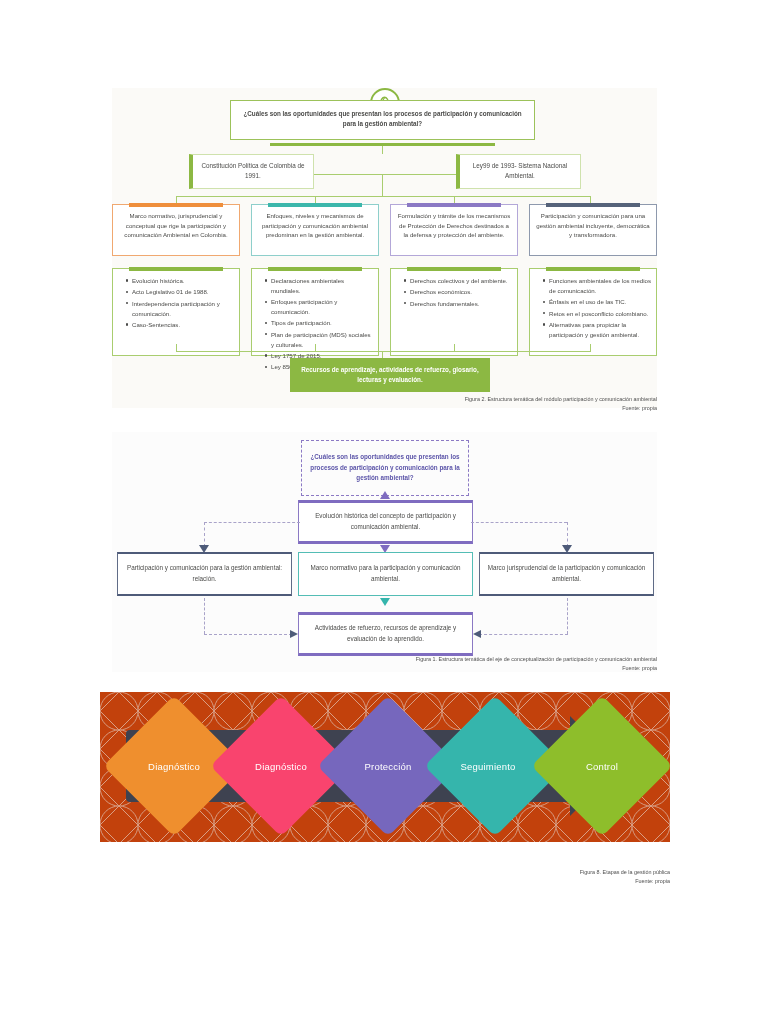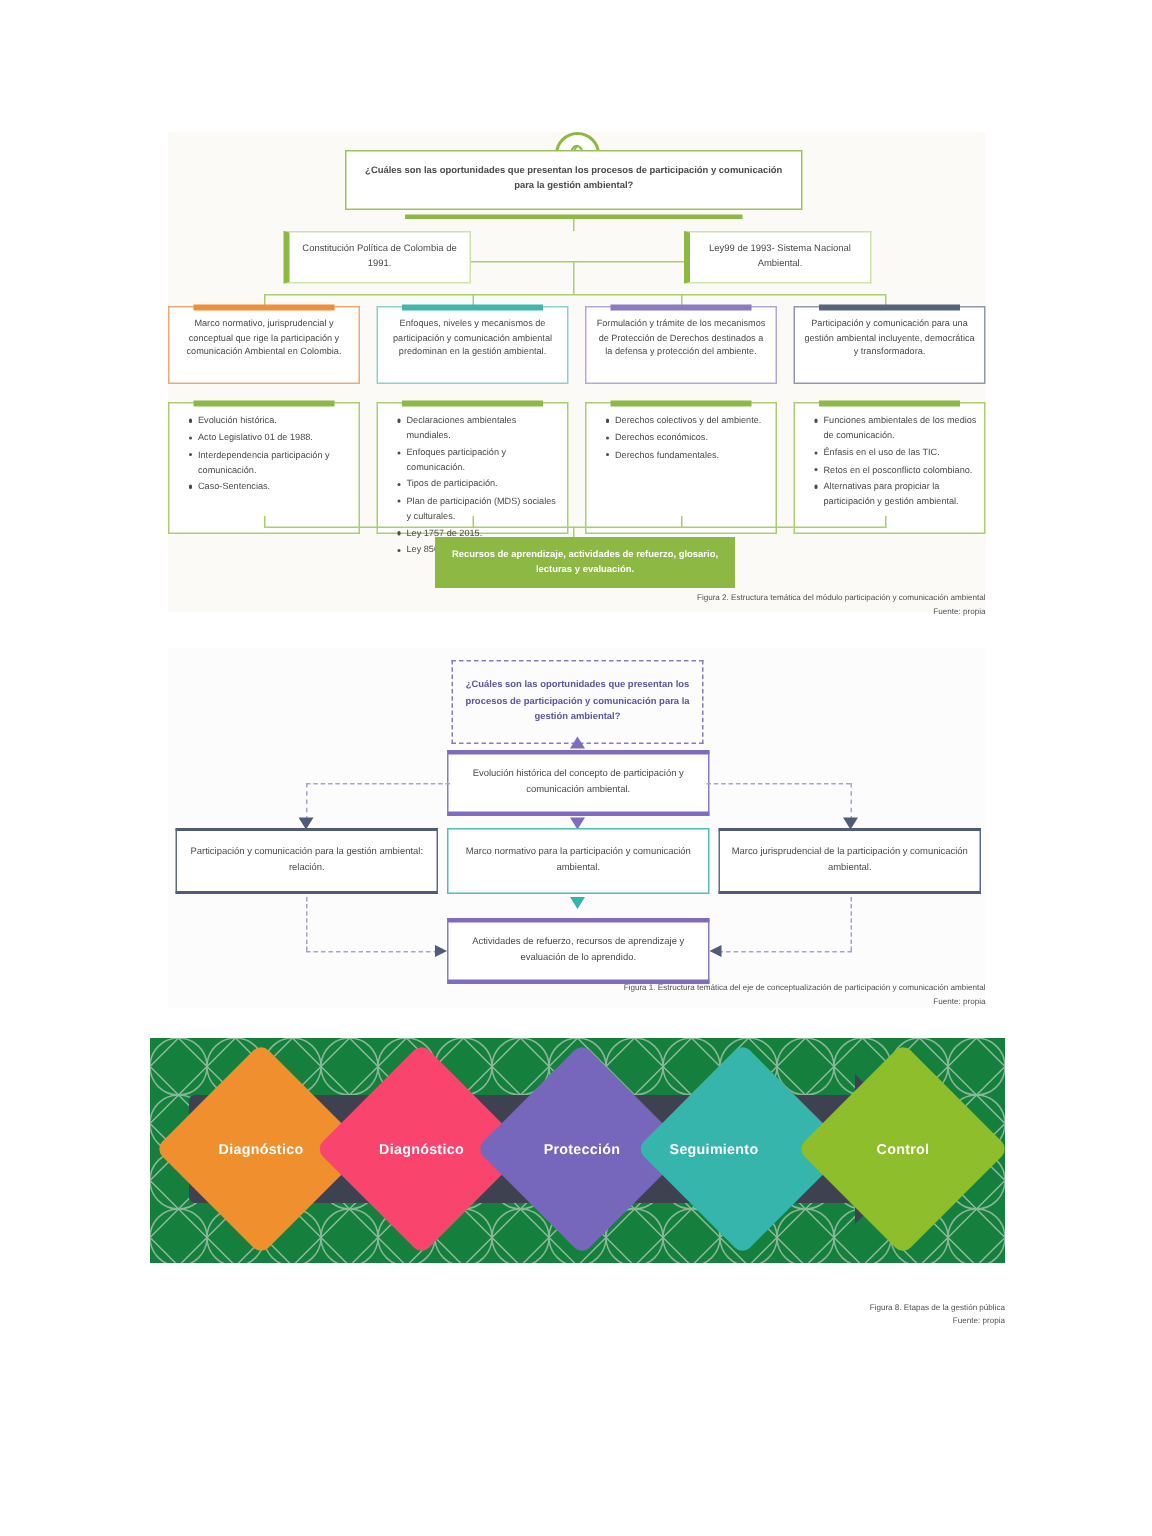--- a/index.html
+++ b/index.html
@@ -148,23 +148,22 @@
   .f1-arrow{position:absolute;width:0;height:0;}
   .f1-arrow.down{border-left:5px solid transparent;border-right:5px solid transparent;}
   .f1-arrow.right{border-top:4.5px solid transparent;border-bottom:4.5px solid transparent;}
   .f1-arrow.left{border-top:4.5px solid transparent;border-bottom:4.5px solid transparent;}
   .f1-dash-h{position:absolute;border-top:1px dashed #a9a3c9;}
   .f1-dash-v{position:absolute;border-left:1px dashed #a9a3c9;}
 
   
   .fig8{
     position:absolute; left:100px; top:692px; width:570px; height:150px;
-    background:#15803d;
+    background:#c2410c;
     overflow:hidden;
-    font-weight:bold;
   }
   .f8-pattern{position:absolute;inset:0;opacity:.55;}
   .f8-bar{
     position:absolute; left:26px; top:38px; width:476px; height:72px;
     background:#3e4250; border-radius:4px;
   }
   .f8-arrowhead{
     position:absolute; left:470px; top:24px;
     width:0;height:0;
     border-top:50px solid transparent;
@@ -348,20 +347,20 @@
 
   <div class="f8-dia" style="left:24px;background:#ef8f2e;"></div>
   <div class="f8-dia" style="left:131px;background:#f9446e;"></div>
   <div class="f8-dia" style="left:238px;background:#7667bd;"></div>
   <div class="f8-dia" style="left:345px;background:#35b5ac;"></div>
   <div class="f8-dia" style="left:452px;background:#8ebe2b;"></div>
 
   <div class="f8-lbl" style="left:14px;">Diagnóstico</div>
   <div class="f8-lbl" style="left:121px;">Diagnóstico</div>
   <div class="f8-lbl" style="left:228px;">Protección</div>
-  <div class="f8-lbl" style="left:316px;">Seguimiento</div>
+  <div class="f8-lbl" style="left:328px;">Seguimiento</div>
   <div class="f8-lbl" style="left:442px;">Control</div>
 </div>
 
 <div class="fig8cap" style="left:430px;top:868px;width:240px;">
   <div>Figura 8. Etapas de la gestión pública</div>
   <div>Fuente: propia</div>
 </div>
 
 </body></html>

